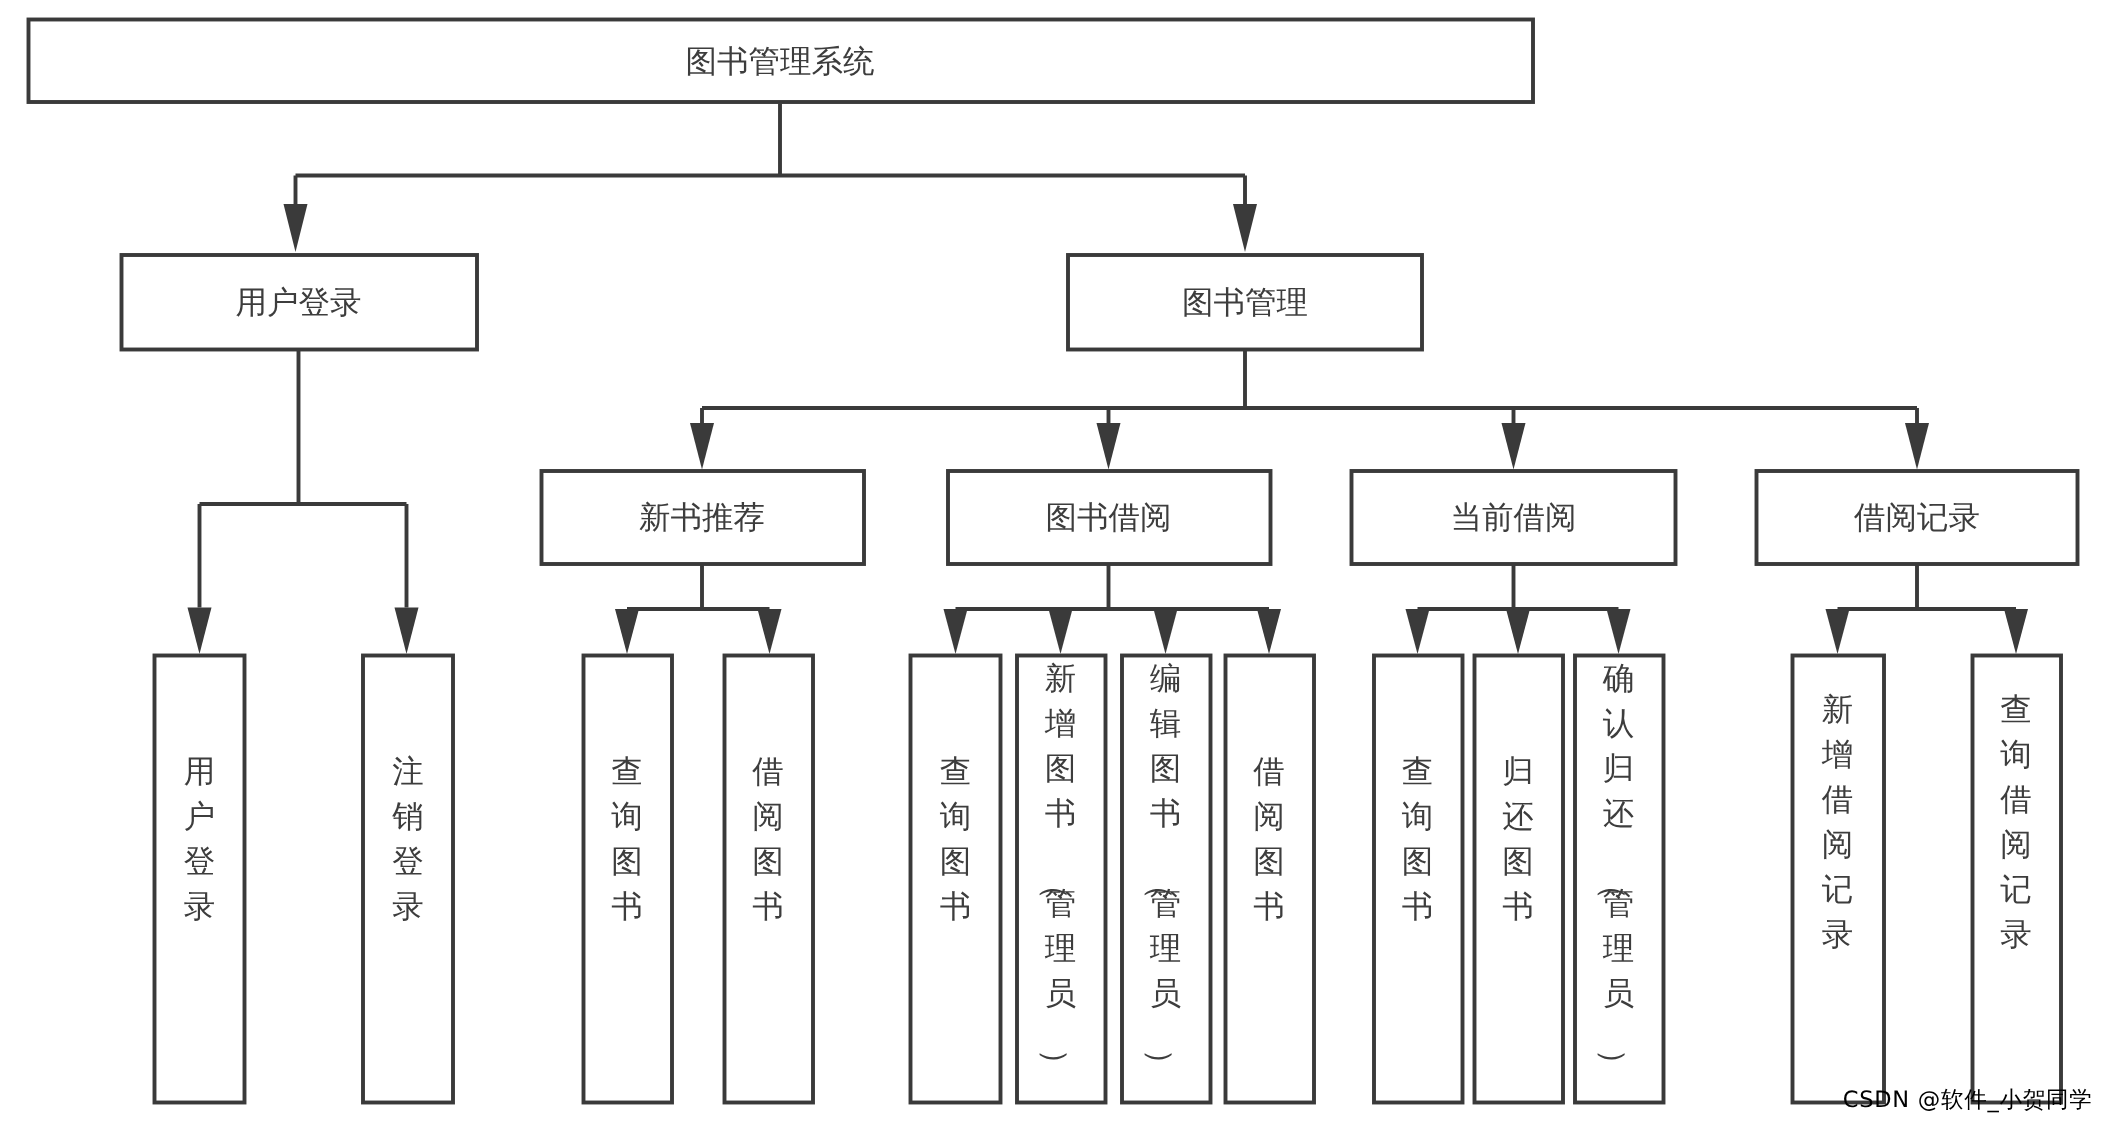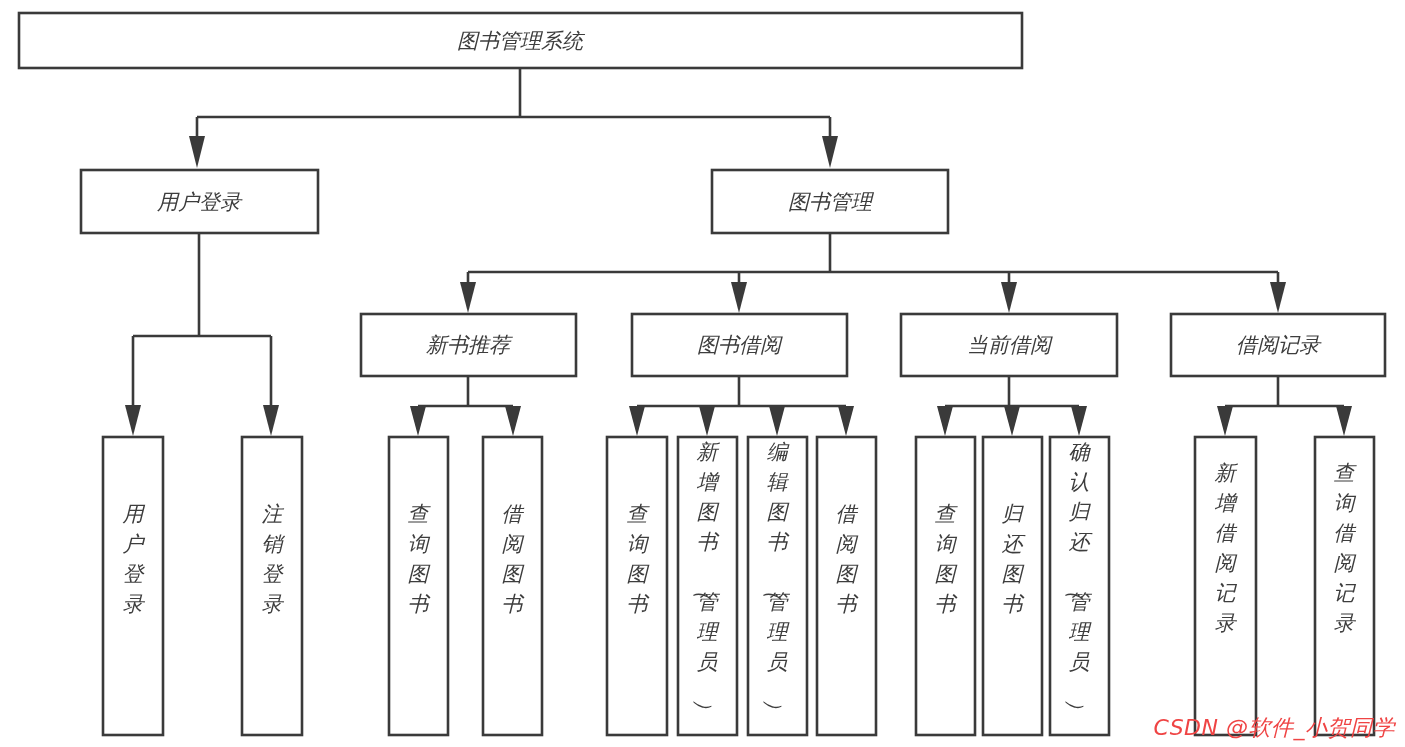--- a/index.html
+++ b/index.html
@@ -11,21 +11,20 @@
     width: 1405px;
     height: 747px;
     font-family: "DejaVu Sans", "Liberation Sans", sans-serif;
     overflow: hidden;
   }
   #diagram-root {
     position: relative;
     width: 1405px;
     height: 747px;
     background: #ffffff;
-    font-style: italic;
   }
   svg.flow {
     position: absolute;
     left: 0;
     top: 0;
     width: 1405px;
     height: 747px;
   }
   .node-box {
     fill: #ffffff;
@@ -53,22 +52,22 @@
     fill: #3d3d3d;
     font-family: "DejaVu Sans", "Liberation Sans", sans-serif;
     font-size: 21px;
     text-anchor: middle;
   }
   .watermark {
     position: absolute;
     right: 10px;
     bottom: 4px;
     font-family: "DejaVu Sans", "Liberation Sans", sans-serif;
-    font-size: 22px;
-    color: #ef4444;
+    font-size: 15px;
+    color: #000000;
     white-space: nowrap;
     letter-spacing: 0.5px;
   }
 </style>
 </head>
 <body>
 
 <div id="diagram-root">
 
   <svg class="flow" viewBox="0 0 1405 747" xmlns="http://www.w3.org/2000/svg">

